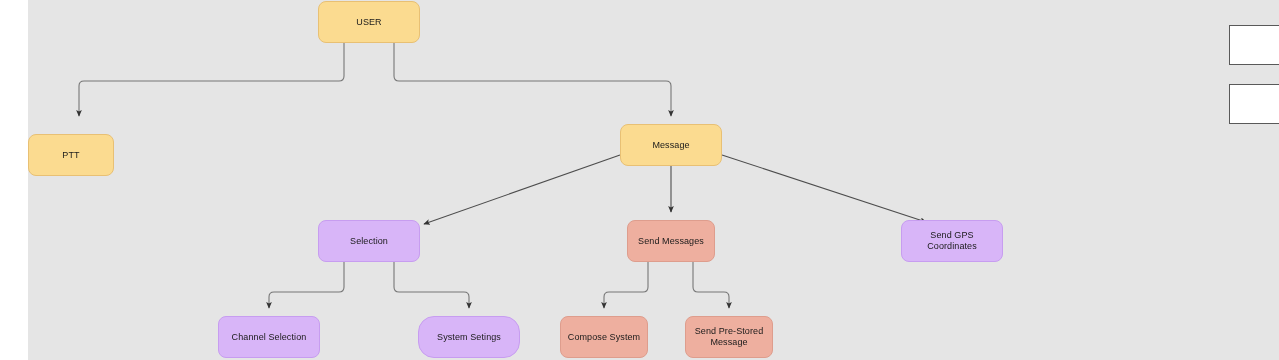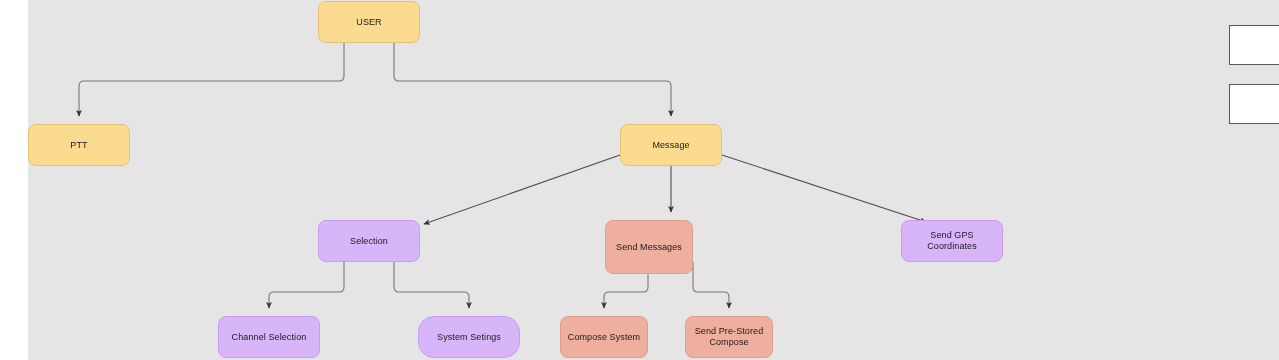--- a/index.html
+++ b/index.html
@@ -95,33 +95,33 @@
 
     <path d="M 620,262 L 620,287 Q 620,292 615,292 L 581,292 Q 576,292 576,297 L 576,308" fill="none" stroke="#777777" stroke-width="1.1" marker-end="url(#arrowhead)"></path>
 
     <path d="M 665,262 L 665,287 Q 665,292 670,292 L 696,292 Q 701,292 701,297 L 701,308" fill="none" stroke="#777777" stroke-width="1.1" marker-end="url(#arrowhead)"></path>
   </svg>
 
   <div class="node node-yellow" style="left:290px; top:1px; width:102px; height:42px;">
     <span class="node-label">USER</span>
   </div>
 
-  <div class="node node-yellow" style="left:0px; top:124px; width:102px; height:42px;">
+  <div class="node node-yellow" style="left:0px; top:134px; width:86px; height:42px;">
     <span class="node-label">PTT</span>
   </div>
 
   <div class="node node-yellow" style="left:592px; top:124px; width:102px; height:42px;">
     <span class="node-label">Message</span>
   </div>
 
   <div class="node node-purple" style="left:290px; top:220px; width:102px; height:42px;">
     <span class="node-label">Selection</span>
   </div>
 
-  <div class="node node-salmon" style="left:577px; top:220px; width:88px; height:54px;">
+  <div class="node node-salmon" style="left:599px; top:220px; width:88px; height:42px;">
     <span class="node-label">Send Messages</span>
   </div>
 
   <div class="node node-purple" style="left:190px; top:316px; width:102px; height:42px;">
     <span class="node-label">Channel Selection</span>
   </div>
 
   <div class="node node-purple" style="left:873px; top:220px; width:102px; height:42px;">
     <span class="node-label">Send GPS Coordinates</span>
   </div>
@@ -129,19 +129,19 @@
   <div class="node node-purple" style="left:390px; top:316px; width:102px; height:42px;border-radius:16px;">
     <span class="node-label">System Setings</span>
   </div>
 
   <div class="node node-salmon" style="left:532px; top:316px; width:88px; height:42px;">
     <span class="node-label">Compose System</span>
   </div>
 
   <div class="node node-salmon" style="left:657px; top:316px; width:88px; height:42px;">
     <span class="node-label">Send Pre-Stored
-Compose</span>
+Message</span>
   </div>
 
   <div class="placeholder-box" style="left:1201px; top:25px; width:78px; height:40px;"></div>
   <div class="placeholder-box" style="left:1201px; top:84px; width:78px; height:40px;"></div>
 
 </div>
 
 </body></html>

